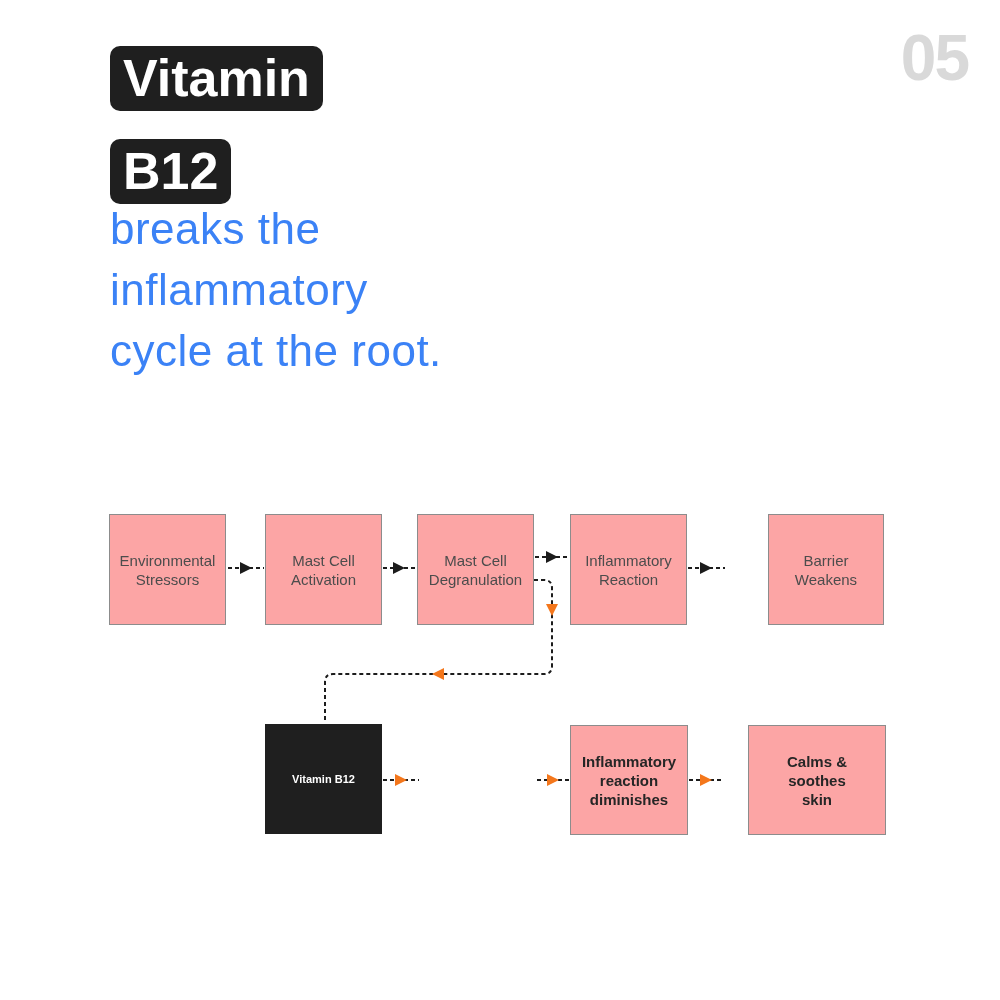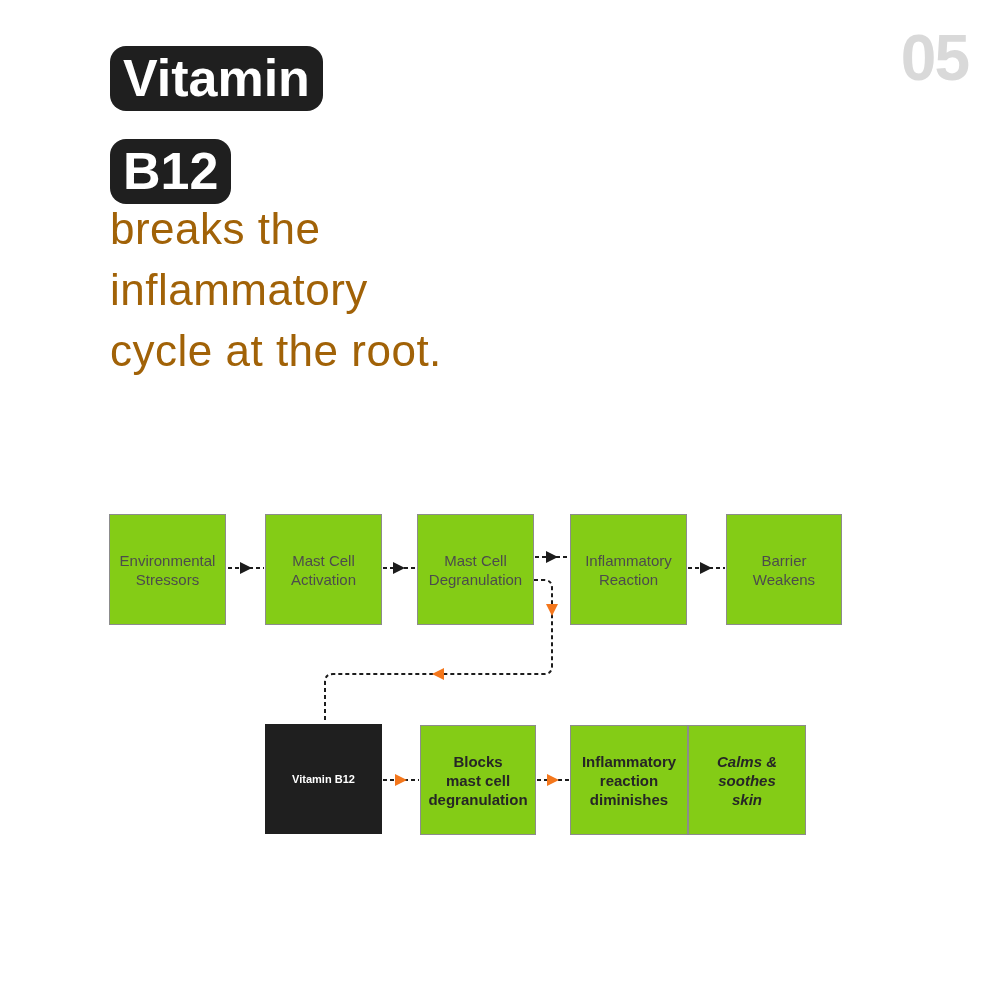--- a/index.html
+++ b/index.html
@@ -4,39 +4,39 @@
 <style>
   html,body{margin:0;padding:0;background:#ffffff;}
   .canvas{
     position:relative;width:1000px;height:1000px;background:#ffffff;
     font-family:"Liberation Sans",sans-serif;overflow:hidden;
   }
   
   .badge{
     position:absolute;left:110px;background:#1f1f1f;color:#ffffff;
     font-weight:700;font-size:52px;line-height:65px;height:65px;
-    padding:0 13px;border-radius:16px;white-space:nowrap;
+    padding:0 13px;border-radius:10px;white-space:nowrap;
   }
   .badge.line1{top:46px;}
   .badge.line2{top:116px;margin-top:23px;}
   .subtitle{
     position:absolute;left:110px;top:198px;width:560px;
-    font-size:44px;line-height:61px;font-weight:300;color:#a16207;
+    font-size:44px;line-height:61px;font-weight:300;color:#3b82f6;
     white-space:pre-line;letter-spacing:.5px;
   }
   .page-number{
     position:absolute;right:32px;top:26px;
     font-size:64px;font-weight:800;color:#d9d9d9;letter-spacing:-2px;
     line-height:1;
   }
   
   .connector-layer{position:absolute;left:0;top:0;width:1000px;height:1000px;pointer-events:none;}
   .fbox{
     position:absolute;box-sizing:border-box;width:117px;height:111px;
-    border:1px solid #8c8c8c;background:#84cc16;
+    border:1px solid #8c8c8c;background:#fca5a5;
     display:flex;align-items:center;justify-content:center;
     text-align:center;font-size:15px;line-height:19px;color:#4c4c4c;
     white-space:pre-line;padding:0 2px;
   }
   .fbox.bold{font-weight:700;color:#262626;height:110px;}
   .fbox.black{
     background:#1f1f1f;border:none;color:#ffffff;font-weight:700;
     font-size:11px;height:110px;white-space:nowrap;
   }
   .dash{stroke:#1c1c1c;stroke-width:2;stroke-dasharray:4 3;fill:none;}
@@ -93,27 +93,24 @@
   </svg>
 
   <div class="fbox" style="left:109px;top:514px;">Environmental
 Stressors</div>
   <div class="fbox" style="left:265px;top:514px;">Mast Cell
 Activation</div>
   <div class="fbox" style="left:417px;top:514px;">Mast Cell
 Degranulation</div>
   <div class="fbox" style="left:570px;top:514px;">Inflammatory
 Reaction</div>
-  <div class="fbox" style="left:726px;top:514px;width:116px;">Barrier
+  <div class="fbox" style="left:768px;top:514px;width:116px;">Barrier
 Weakens</div>
 
   <div class="fbox black" style="left:265px;top:724px;">Vitamin B12</div>
-  <div class="fbox bold" style="left:420px;top:725px;width:116px;">Blocks
-mast cell
-degranulation</div>
   <div class="fbox bold" style="left:570px;top:725px;width:118px;">Inflammatory
 reaction
 diminishes</div>
-  <div class="fbox bold" style="left:688px;top:725px;width:118px;font-style:italic;">Calms &amp;
+  <div class="fbox bold" style="left:748px;top:725px;width:138px;">Calms &amp;
 soothes
 skin</div>
 
 </div>
 
 </body></html>

